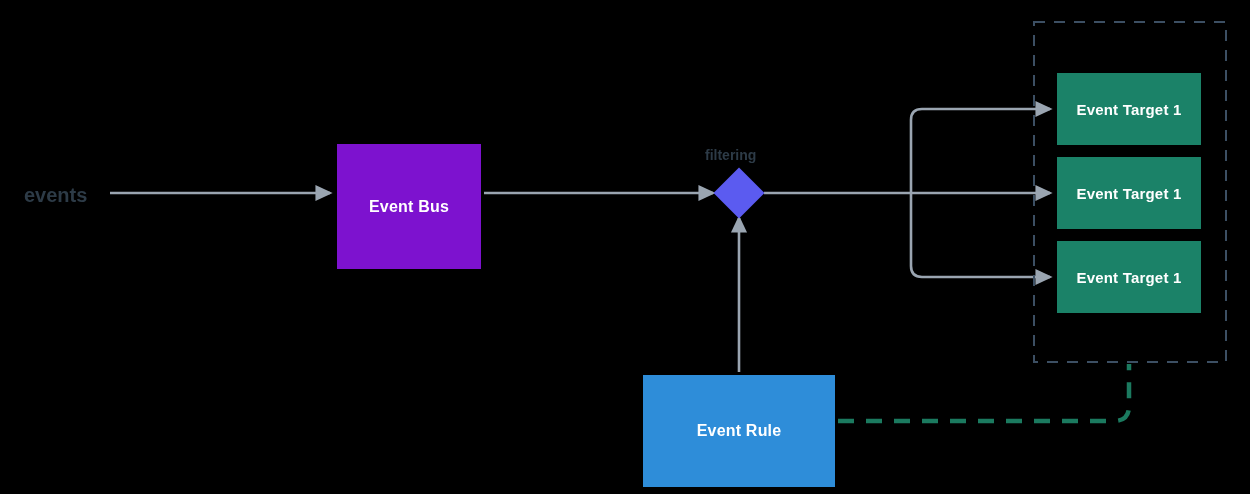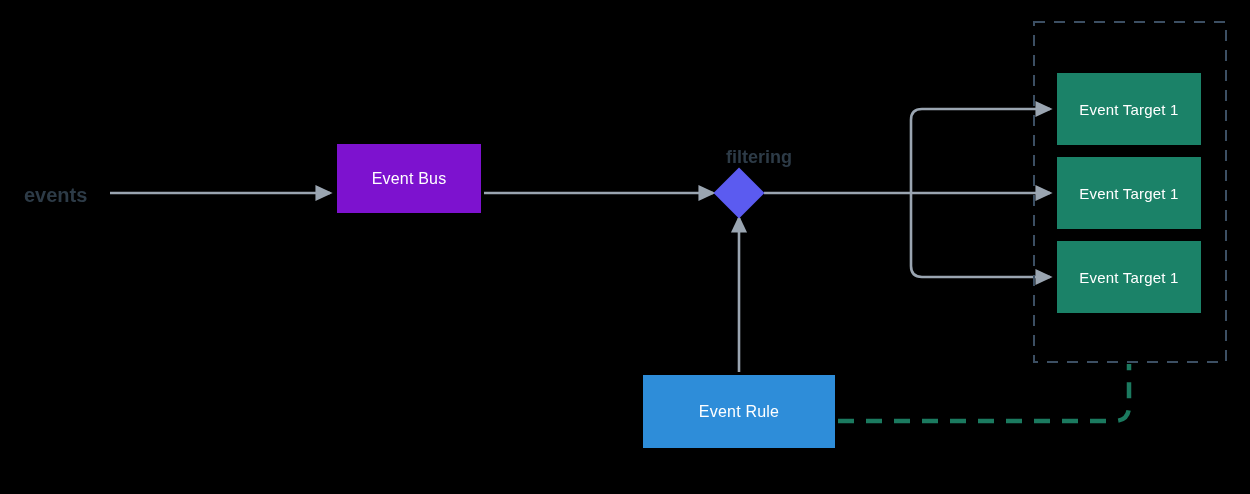--- a/index.html
+++ b/index.html
@@ -24,41 +24,41 @@
     width: 1250px;
     height: 494px;
   }
   .node {
     position: absolute;
     display: flex;
     align-items: center;
     justify-content: center;
     color: #ffffff;
     font-size: 16px;
-    font-weight: 400;
+    font-weight: 700;
     letter-spacing: 0.2px;
     text-align: center;
     box-sizing: border-box;
     z-index: 3;
   }
   .node-label {
     pointer-events: none;
   }
   #event-bus {
     left: 337px;
     top: 144px;
     width: 144px;
-    height: 69px;
+    height: 125px;
     background: #7d12cf;
   }
   #event-rule {
     left: 643px;
     top: 375px;
     width: 192px;
-    height: 73px;
+    height: 112px;
     background: #2e8dd9;
   }
   .event-target {
     left: 1057px;
     width: 144px;
     height: 72px;
     background: #1b8268;
     font-size: 15px;
   }
   #event-target-1 { top: 73px; }
@@ -70,23 +70,23 @@
     font-size: 20px;
     font-weight: 700;
     z-index: 3;
     white-space: nowrap;
   }
   #events-label {
     left: 24px;
     top: 184px;
   }
   #filtering-label {
-    left: 726px;
+    left: 705px;
     top: 147px;
-    font-size: 18px;
+    font-size: 14px;
   }
 </style>
 </head>
 <body>
 
 <div id="canvas">
 
   <svg id="svg-layer" viewBox="0 0 1250 494" xmlns="http://www.w3.org/2000/svg">
     <defs>
       <marker id="arrowhead" markerWidth="7" markerHeight="7" refX="5.6" refY="3.5" orient="auto" markerUnits="strokeWidth">

